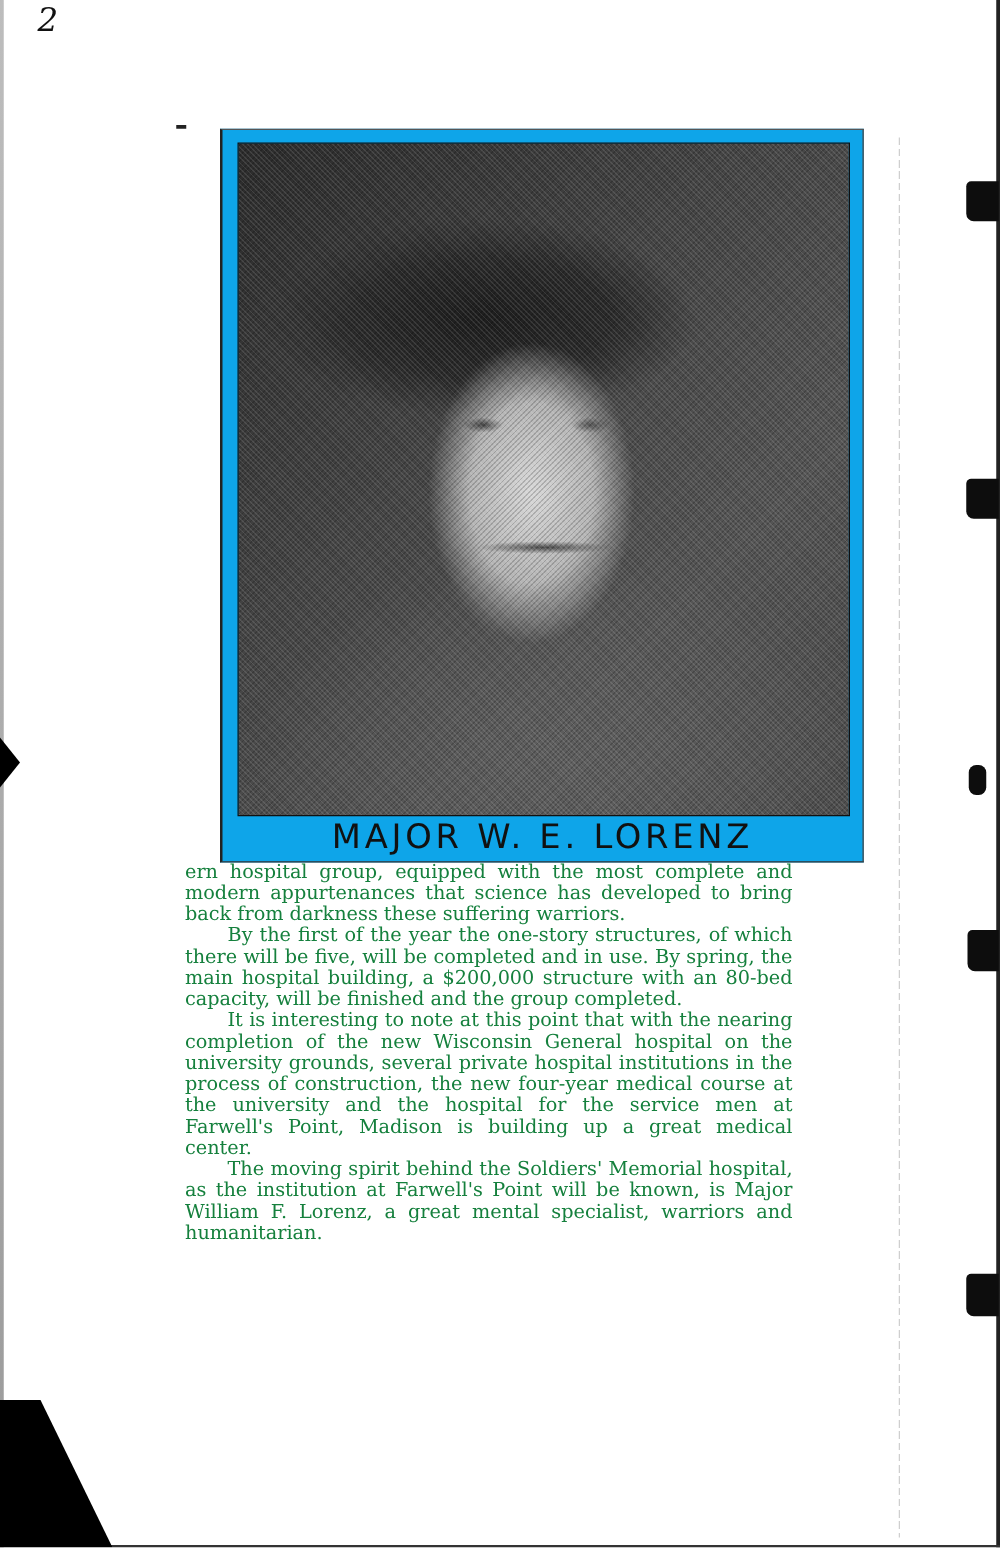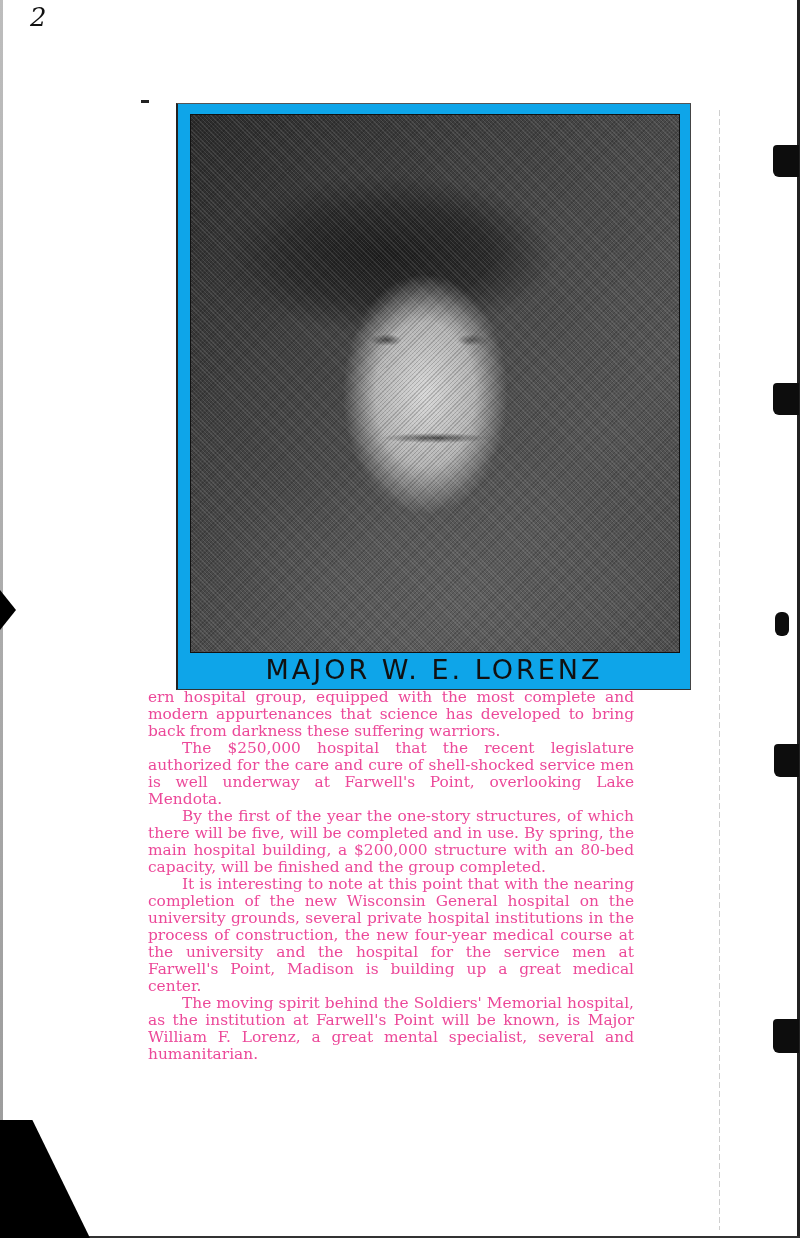--- a/index.html
+++ b/index.html
@@ -97,21 +97,21 @@
       position: absolute; left: 0; top: 550px; width: 512px; height: 32px;
       text-align: center;
       font-family: "DejaVu Sans", "Liberation Sans", sans-serif;
       font-size: 27px; letter-spacing: 3px; color: #111;
       line-height: 32px;
     }
     
     .article {
       position: absolute; left: 148px; top: 689px; width: 486px;
       font-family: "DejaVu Serif", "Liberation Serif", serif;
-      font-size: 15.4px; line-height: 17px; color: #ec4899;
+      font-size: 15.4px; line-height: 17px; color: #15803d;
       text-align: justify;
     }
     .article p {
       margin: 0;
       text-indent: 34px;
       text-align-last: left;
     }
     .article p.cont { text-indent: 0; }
   </style>
 </head>
@@ -138,17 +138,16 @@
   <div class="portrait" title="Halftone portrait of a man in a military cap">
     <div class="face-eyes"></div>
     <div class="face-mouth"></div>
     <div class="halftone"></div>
   </div>
   <div class="caption">MAJOR W. E. LORENZ</div>
 </div>
 
 <div class="article">
   <p class="cont">ern hospital group, equipped with the most complete and modern appurtenances that science has developed to bring back from darkness these suffering warriors.</p>
-  <p>The $250,000 hospital that the recent legislature authorized for the care and cure of shell-shocked service men is well underway at Farwell's Point, overlooking Lake Mendota.</p>
   <p>By the first of the year the one-story structures, of which there will be five, will be completed and in use. By spring, the main hospital building, a $200,000 structure with an 80-bed capacity, will be finished and the group completed.</p>
   <p>It is interesting to note at this point that with the nearing completion of the new Wisconsin General hospital on the university grounds, several private hospital institutions in the process of construction, the new four-year medical course at the university and the hospital for the service men at Farwell's Point, Madison is building up a great medical center.</p>
-  <p>The moving spirit behind the Soldiers' Memorial hospital, as the institution at Farwell's Point will be known, is Major William F. Lorenz, a great mental specialist, several and humanitarian.</p>
+  <p>The moving spirit behind the Soldiers' Memorial hospital, as the institution at Farwell's Point will be known, is Major William F. Lorenz, a great mental specialist, warriors and humanitarian.</p>
 </div>
 
 </body></html>

